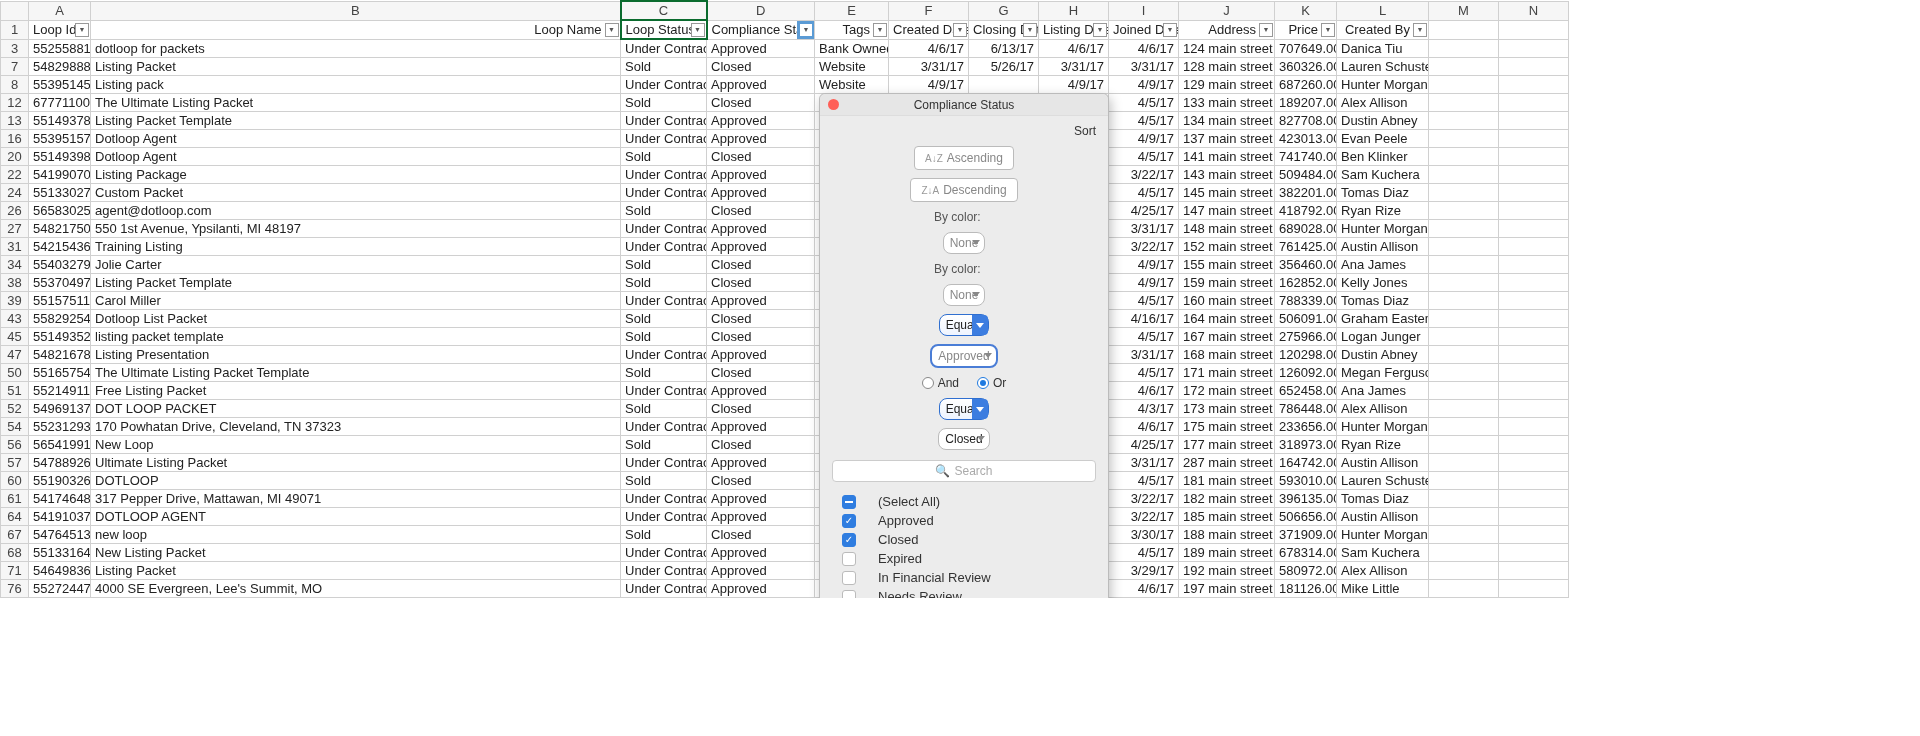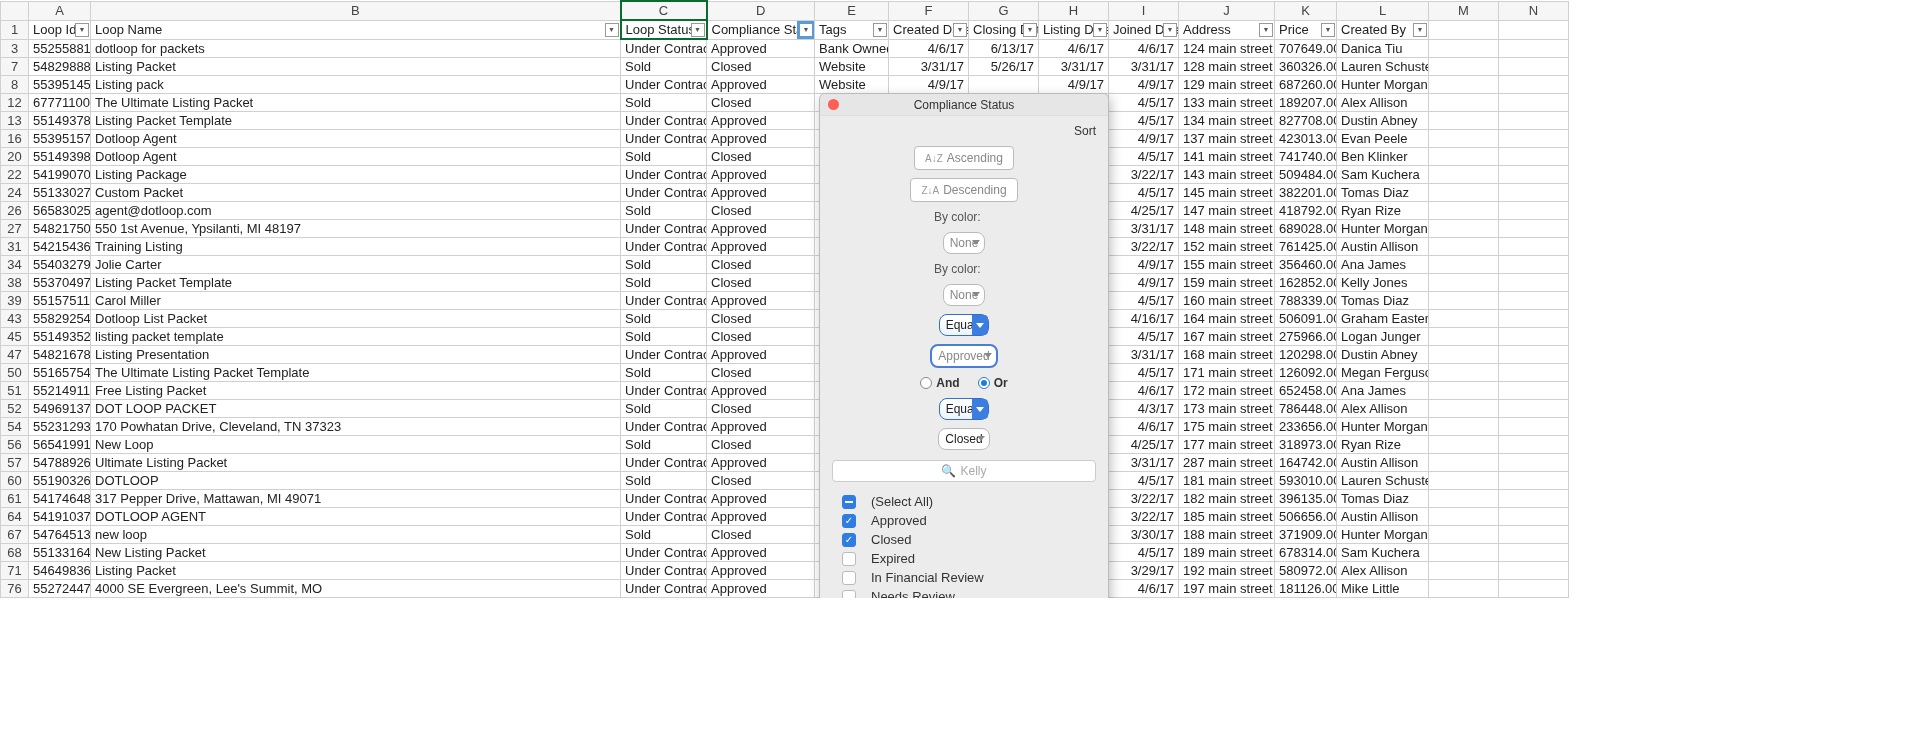--- a/index.html
+++ b/index.html
@@ -71,21 +71,21 @@
     display: flex; align-items: center; justify-content: center;
     font-size: 8px;
     cursor: pointer;
   }
   .filter-drop::after {
     content: "▼";
     font-size: 7px;
     color: #555;
   }
 
-  .hdr-cell { position: relative; text-align: left; padding-right: 18px; }
+  .hdr-cell { position: relative; text-align: right; padding-right: 18px; }
   .hl-filter {
     outline: 3px solid #5b9bd5;
     outline-offset: -1px;
   }
 
   
   .popover {
     position: absolute;
     left: 819px;
     top: 93px;
@@ -192,21 +192,20 @@
   .radio-row {
     display: flex;
     justify-content: center;
     gap: 18px;
     padding: 4px 12px;
     font-size: 12px;
   }
   .radio {
     display: inline-flex; align-items: center; gap: 4px;
     cursor: pointer;
-    font-weight: bold;
   }
   .radio .circle {
     width: 12px; height: 12px; border-radius: 50%;
     border: 1px solid #888; background: #fff;
     display: inline-flex; align-items: center; justify-content: center;
   }
   .radio.selected .circle {
     border-color: #1f7ae0;
   }
   .radio.selected .circle::after {
@@ -223,21 +222,21 @@
     color: #aaa; gap: 4px;
     font-size: 12px;
   }
   .checklist {
     margin: 4px 12px 0;
     padding: 4px 10px;
     max-height: 154px;
     overflow: hidden;
   }
   .checkitem {
-    display: flex; align-items: center; gap: 15px;
+    display: flex; align-items: center; gap: 22px;
     padding: 2px 0;
     font-size: 13px;
     color: #333;
     cursor: pointer;
   }
   .chk {
     width: 14px; height: 14px;
     border: 1px solid #bbb;
     border-radius: 3px;
     background: #fff;
@@ -928,21 +927,21 @@
         </span>
   </div>
 
   <div class="row">
     <div class="combo blue" style="flex:1"><span>Equals</span></div>
     <div class="combo" style="flex:1;color:#222"><span>Closed</span></div>
   </div>
 
   <div class="search-box">
     <span>🔍</span>
-    <span>Kelly</span>
+    <span>Search</span>
   </div>
 
   <div class="checklist" id="checklist">
         <div class="checkitem">
           <span class="chk mixed"></span>
           <span>(Select All)</span>
         </div>
         <div class="checkitem">
           <span class="chk checked"></span>
           <span>Approved</span>

